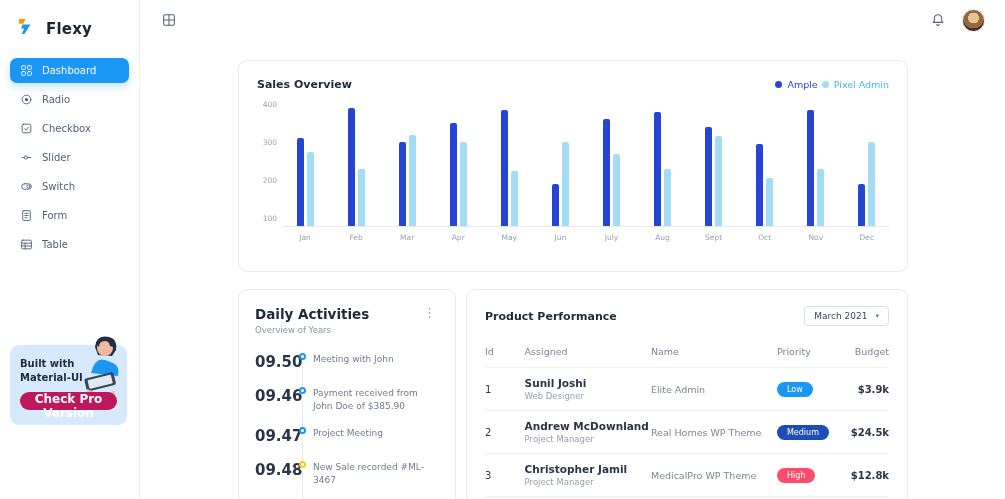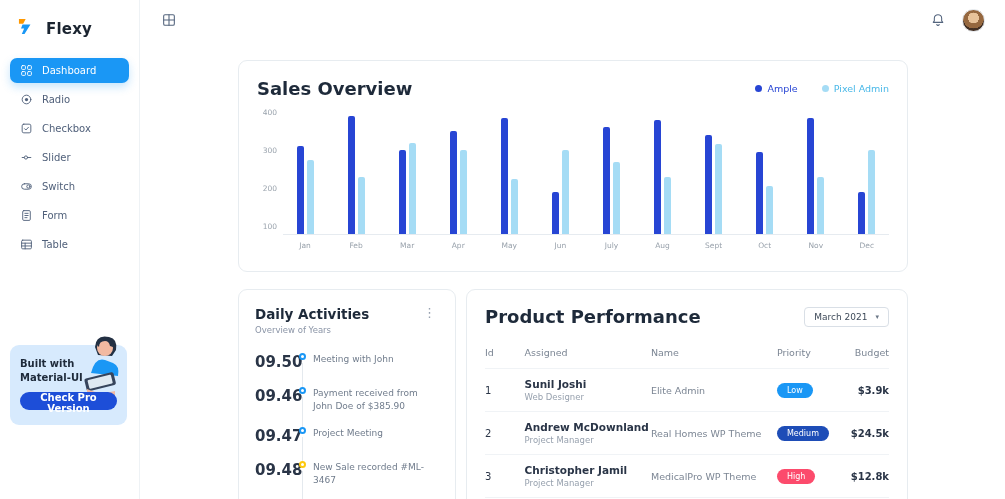--- a/index.html
+++ b/index.html
@@ -19,42 +19,42 @@
   .menu-item { display:flex; align-items:center; gap:9px; padding:6px 10px;
     border-radius:7px; font-size:10px; color:#50607a; cursor:pointer; }
   .menu-item.active { background:#1a97f5; color:#fff; box-shadow:0 4px 8px rgba(26,151,245,.25); }
   .menu-item svg { width:13px; height:13px; flex:none; }
   .mi-icon { display:flex; align-items:center; }
 
   .promo { position:absolute; left:10px; right:12px; top:345px; height:80px;
     background:#d7eafd; border-radius:9px; padding:12px 10px 10px; overflow:visible; }
   .promo-line { font-size:10px; font-weight:600; color:#1e2a3a; line-height:1.35; position:relative; z-index:2; }
   .promo-btn { margin-top:8px; width:100%; height:18px; border:none; border-radius:9px;
-    background:#1d4ed8; color:#fff; font-size:10px; font-weight:600; cursor:pointer;
+    background:#be185d; color:#fff; font-size:12px; font-weight:600; cursor:pointer;
     font-family:inherit; position:relative; z-index:2; }
   .promo-illu { position:absolute; right:-4px; top:-14px; z-index:1; }
 
   
   .main { margin-left:141px; }
   .topbar { height:40px; display:flex; align-items:center; padding:0 20px; }
   .icon-btn { color:#54657e; display:flex; align-items:center; cursor:pointer; }
   .icon-btn svg { width:16px; height:16px; }
   .tb-spacer { flex:1; }
   .avatar { width:23px; height:23px; border-radius:50%; margin-left:16px; cursor:pointer;
     background: radial-gradient(circle at 50% 38%, #e8c39a 0 32%, #96683f 33% 62%, #433024 63% 100%);
     border:1px solid #e2e6ea; }
 
   
   .content { padding:20px 97px 0 97px; }
   .card { background:#fff; border:1px solid #e7ecf0; border-radius:9px; }
 
   .sales-card { height:212px; padding:17px 18px; }
   .card-head { display:flex; justify-content:space-between; align-items:center; }
-  .card-title { font-size:18px; font-weight:600; color:#1e2a3a; }
-  .legend { display:flex; gap:24px; align-items:flex-start; }
+  .card-title { font-size:11px; font-weight:600; color:#1e2a3a; }
+  .legend { display:flex; gap:4px; align-items:flex-start; }
   .legend-item { display:flex; gap:5px; align-items:center; font-size:9.5px; }
   .legend-dot { width:7px; height:7px; border-radius:50%; }
 
   .chart { display:flex; margin-top:14px; height:150px; }
   .y-axis { width:26px; position:relative; }
   .y-tick { position:absolute; right:6px; font-size:7.5px; color:#9aa3ad; }
   .plot { flex:1; display:flex; flex-direction:column; }
   .bars-area { height:122px; display:flex; align-items:flex-end; justify-content:space-between;
     padding:0 14px; border-bottom:1px solid #e6ebf0; }
   .bar-group { display:flex; gap:3px; align-items:flex-end; }

